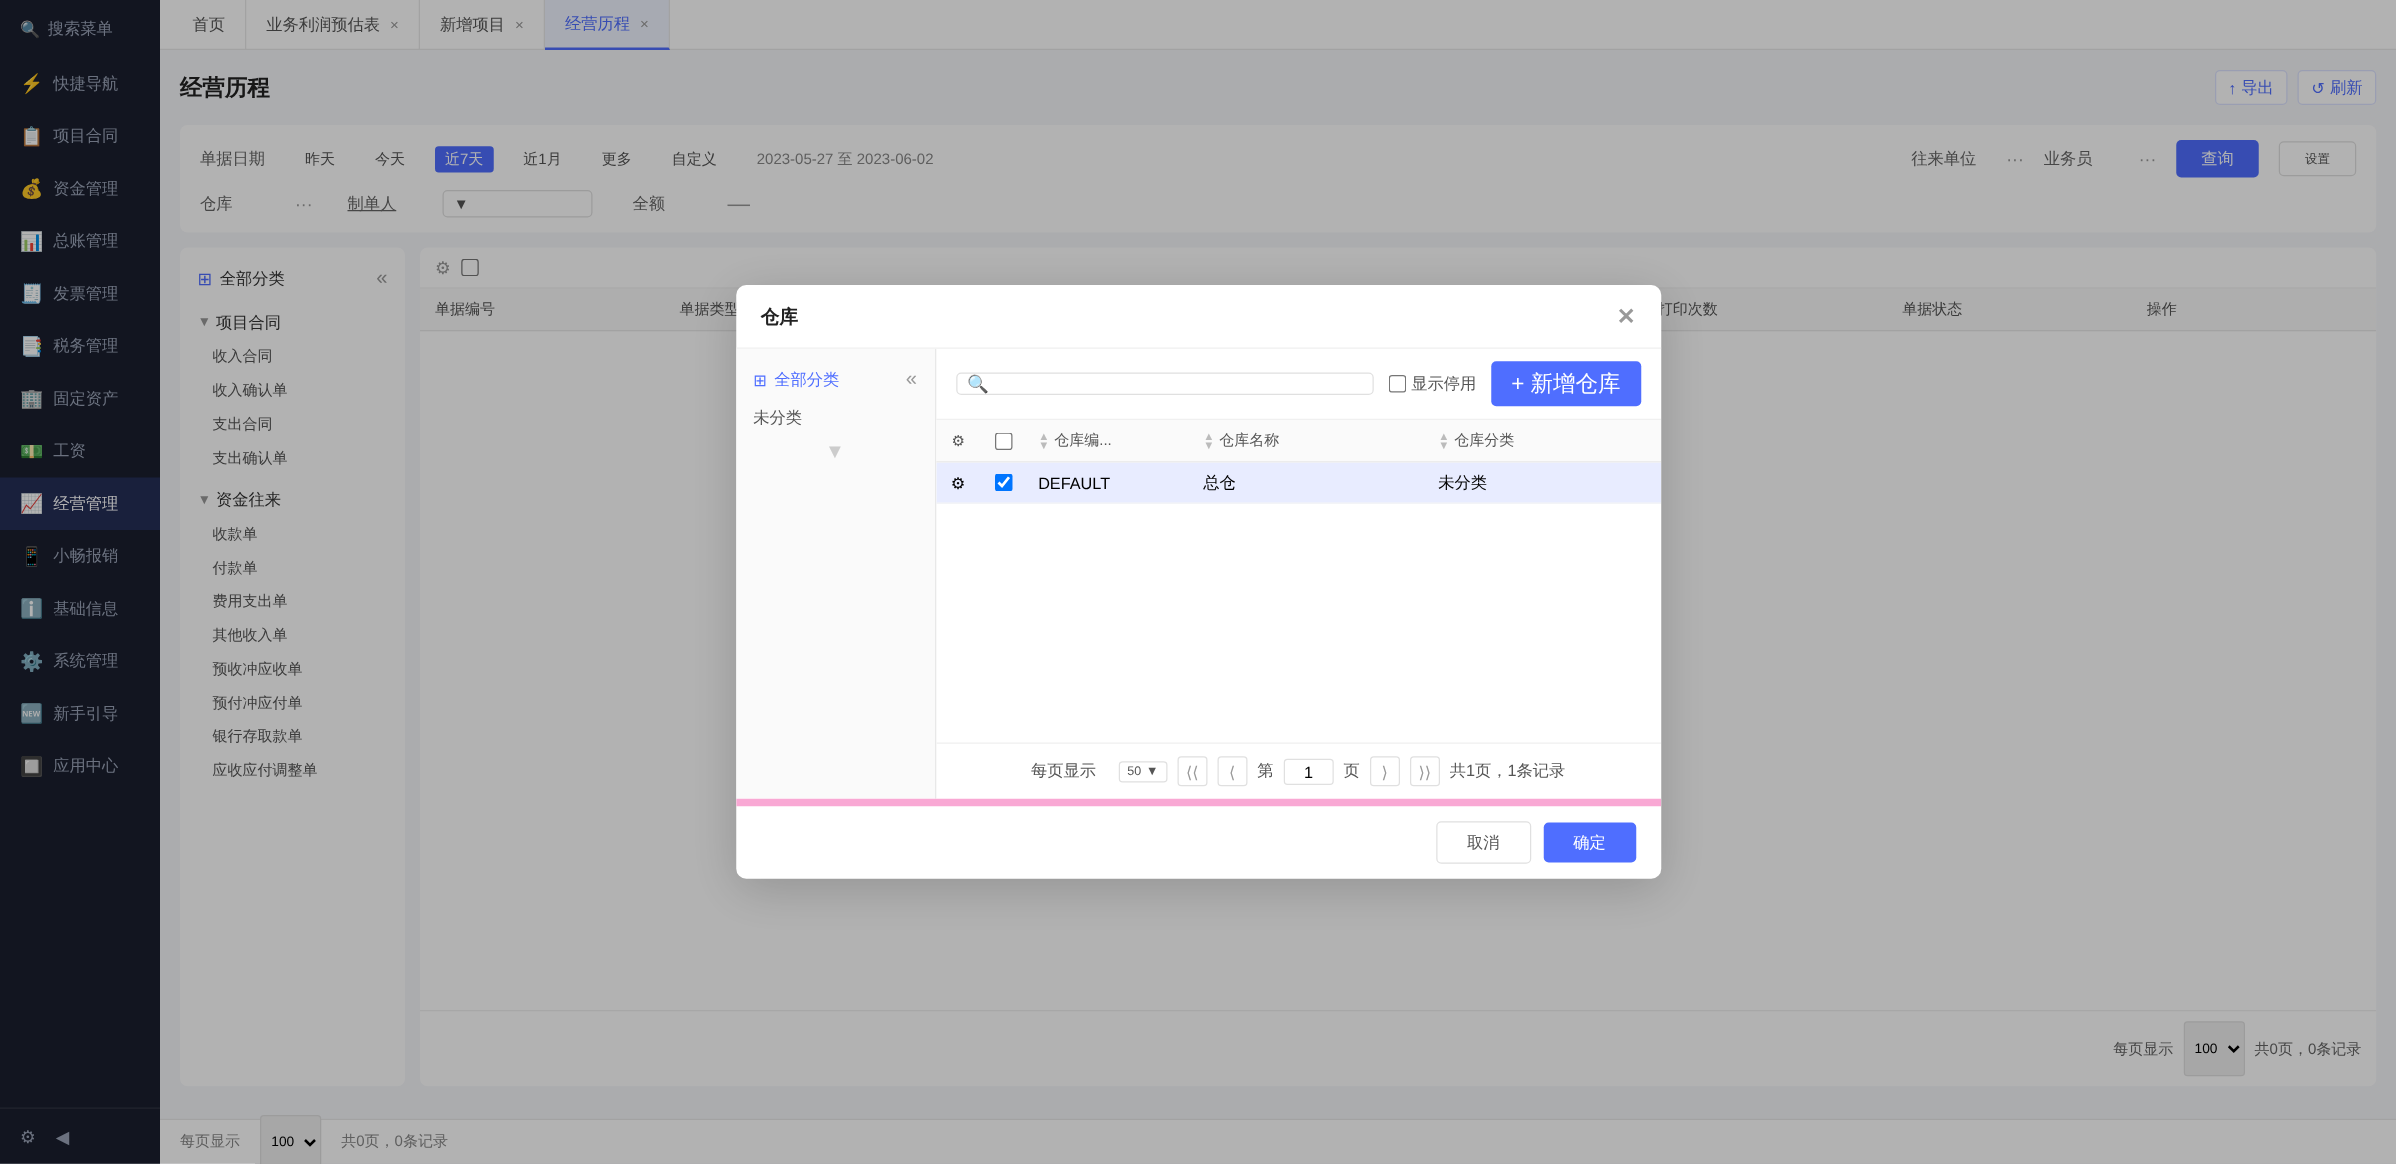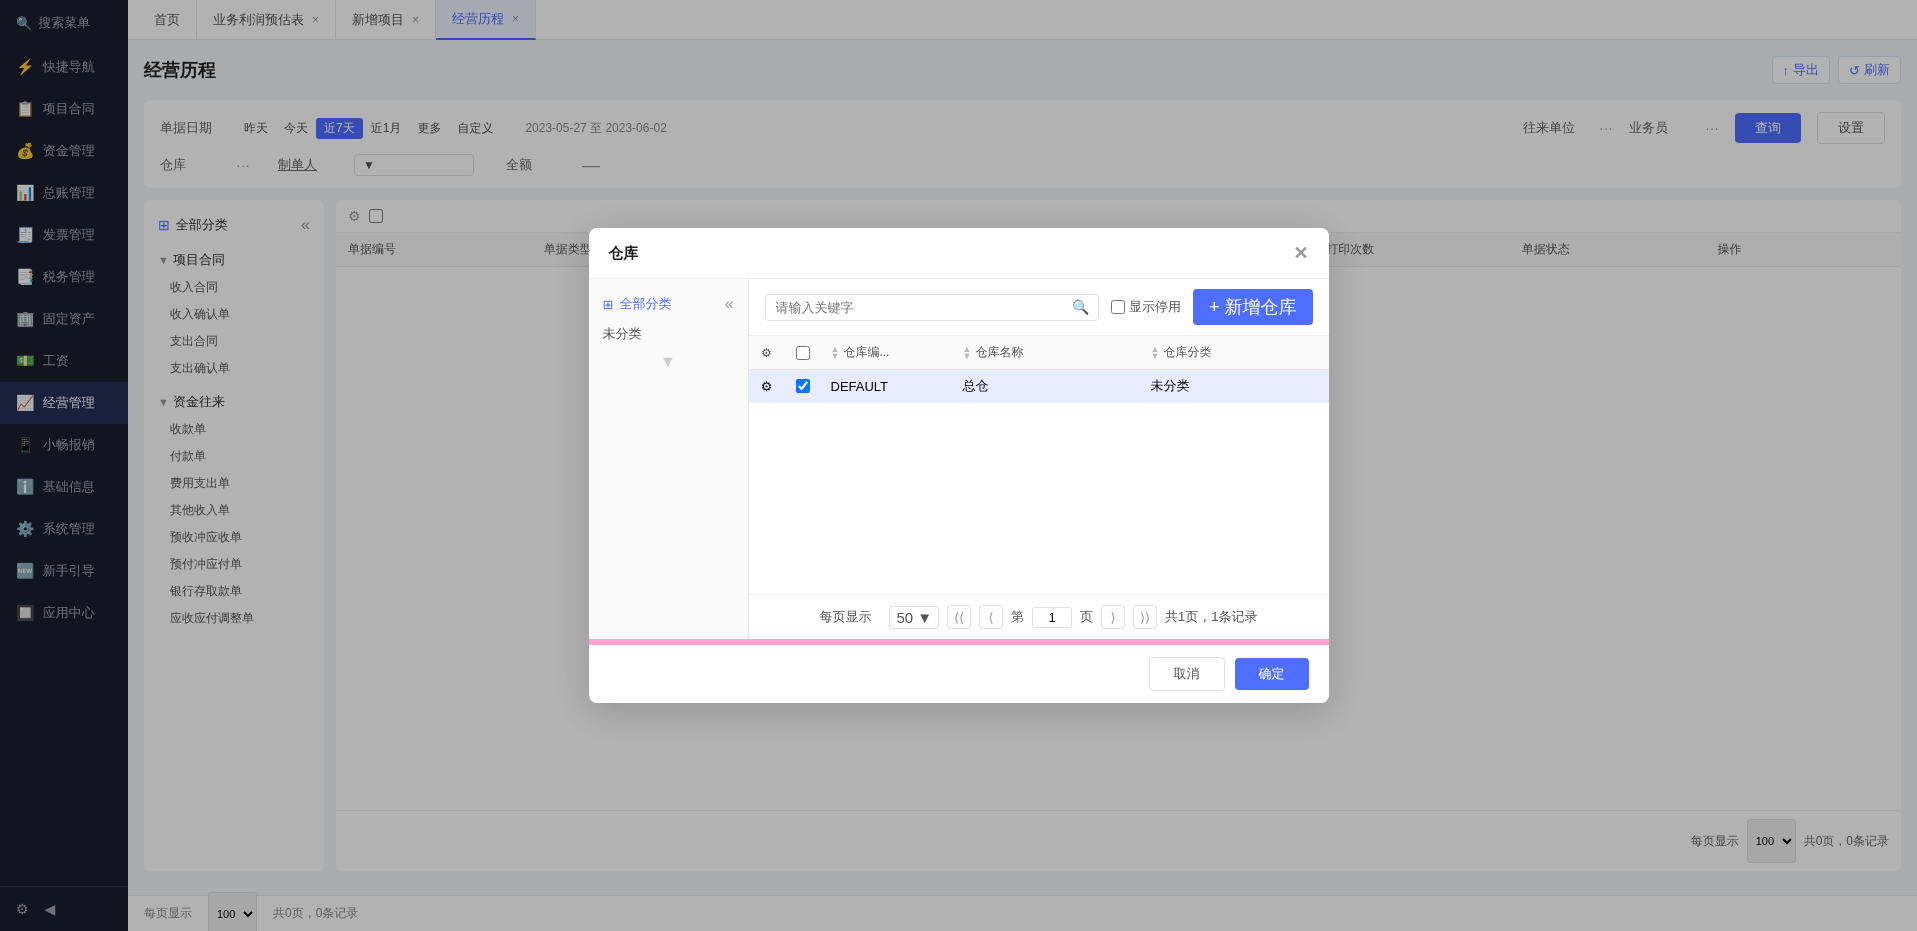--- a/index.html
+++ b/index.html
@@ -70,35 +70,35 @@
       border-radius: 4px; padding: 4px 10px;
     }
 
     
     .filter-bar {
       background: #fff; border-radius: 6px; padding: 12px 16px;
       margin-bottom: 12px; display: flex; flex-direction: column; gap: 10px;
     }
     .filter-row { display: flex; align-items: center; gap: 16px; }
     .filter-label { font-size: 13px; color: #666; min-width: 60px; }
-    .date-range-tabs { display: flex; gap: 0; }
+    .date-range-tabs { display: flex; gap: 16px; }
     .date-tab {
       padding: 2px 8px; font-size: 12px; cursor: pointer;
       border-radius: 3px; color: #555;
     }
     .date-tab.active { background: #4f6eff; color: #fff; }
     .date-range-text { font-size: 12px; color: #888; margin-left: 8px; }
     .filter-dots { color: #999; font-size: 14px; cursor: pointer; }
     .query-btn {
       background: #4f6eff; color: #fff; border: none; border-radius: 4px;
       padding: 6px 20px; font-size: 13px; cursor: pointer;
     }
     .settings-btn {
       background: #fff; color: #555; border: 1px solid #e0e0e0; border-radius: 4px;
-      padding: 6px 20px; font-size: 13px; cursor: pointer;
+      padding: 6px 20px; font-size: 10px; cursor: pointer;
     }
     .filter-row2 { display: flex; align-items: center; gap: 16px; }
 
     
     .content-body {
       display: flex; gap: 12px; height: calc(100vh - 260px);
     }
     .left-nav {
       width: 180px; background: #fff; border-radius: 6px; padding: 10px 0;
       overflow-y: auto; flex-shrink: 0;
@@ -255,21 +255,21 @@
       width: 24px; height: 24px; display: flex; align-items: center; justify-content: center;
       border: 1px solid #e0e0e0; border-radius: 3px; cursor: pointer; font-size: 13px;
       color: #999;
     }
     .page-input {
       width: 40px; text-align: center; border: 1px solid #e0e0e0; border-radius: 3px;
       padding: 2px 4px; font-size: 13px;
     }
     .page-size-dd {
       display: flex; align-items: flex-start; gap: 4px; border: 1px solid #e0e0e0;
-      border-radius: 3px; padding: 2px 6px; cursor: pointer; font-size: 15px; margin-left: 10px;
+      border-radius: 3px; padding: 2px 6px; cursor: pointer; font-size: 10px; margin-left: 10px;
     }
     .dialog-actions {
       display: flex; align-items: center; justify-content: flex-end;
       padding: 12px 20px; border-top: 6px solid #f9a8d4; gap: 10px;
     }
     .cancel-btn {
       background: #fff; color: #555; border: 1px solid #e0e0e0; border-radius: 4px;
       padding: 7px 24px; font-size: 13px; cursor: pointer;
     }
     .confirm-btn {
@@ -513,21 +513,20 @@
         </div>
         <div id="dialog-sidebar-items">
           <div class="dialog-sidebar-item">未分类</div>
         </div>
         <div class="dialog-sidebar-scroll">▼</div>
       </div>
 
       <div class="dialog-main">
         <div class="dialog-toolbar">
           <div class="dialog-search">
-            <input type="text" placeholder="请输入关键字" style="">
             <span class="dialog-search-icon">🔍</span>
           </div>
           <label class="dialog-checkbox-label">
             <input type="checkbox" class="checkbox-input" style="">
             <span>显示停用</span>
           </label>
           <button class="dialog-add-btn">+ 新增仓库</button>
         </div>
         <div class="dialog-table-header">
           <div class="dialog-th col-settings">⚙</div>

